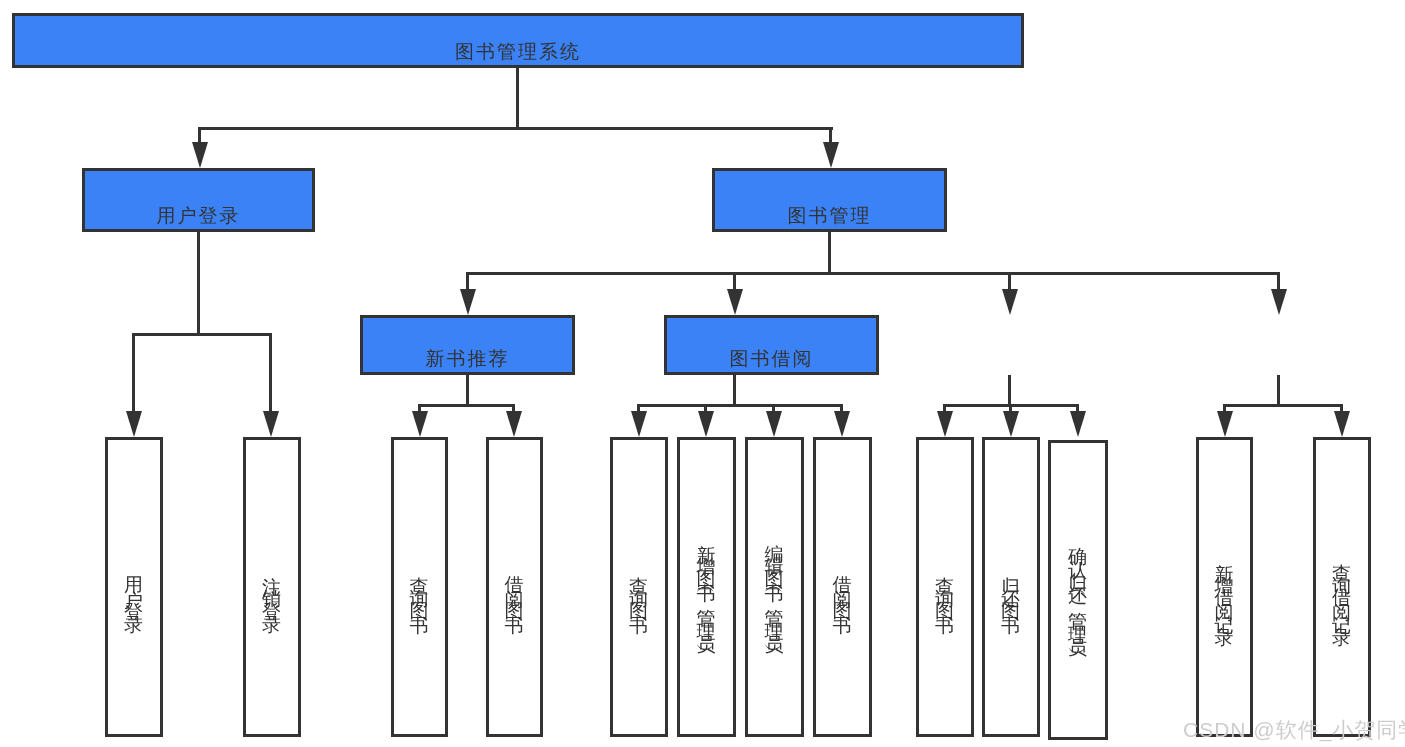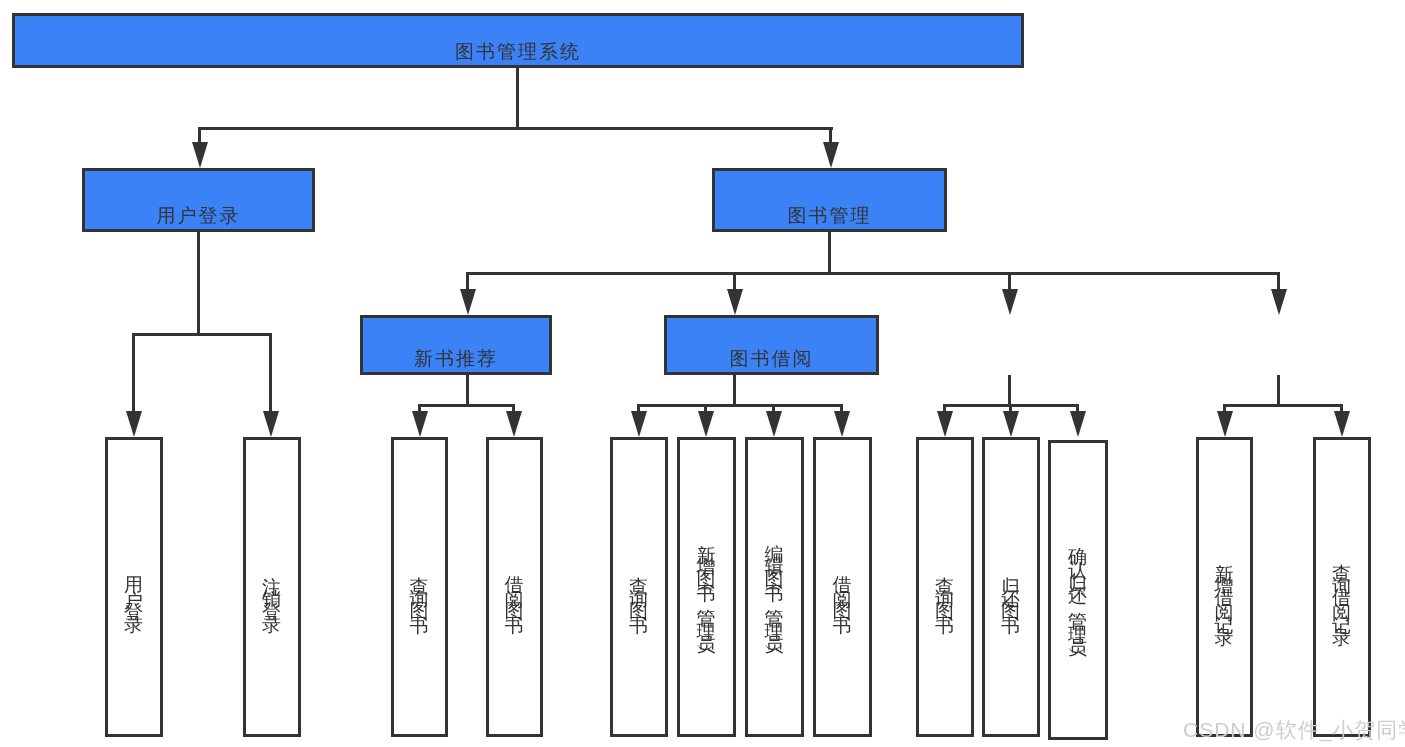--- a/index.html
+++ b/index.html
@@ -80,21 +80,21 @@
   <div class="hline" style="left:466px;top:272px;width:814px;"></div>
   <div class="vline" style="left:466px;top:272px;height:20px;"></div>
   <div class="arrow" style="left:460px;top:289px;"></div>
   <div class="vline" style="left:733px;top:272px;height:20px;"></div>
   <div class="arrow" style="left:727px;top:289px;"></div>
   <div class="vline" style="left:1008px;top:272px;height:20px;"></div>
   <div class="arrow" style="left:1002px;top:289px;"></div>
   <div class="vline" style="left:1277px;top:272px;height:20px;"></div>
   <div class="arrow" style="left:1271px;top:289px;"></div>
 
-  <div class="hbox" style="left:360px;top:315px;width:192px;height:60px;">
+  <div class="hbox" style="left:360px;top:315px;width:215px;height:60px;">
     <span>新书推荐</span>
   </div>
   <div class="hbox" style="left:664px;top:315px;width:215px;height:60px;">
     <span>图书借阅</span>
   </div>
 
   <div class="vline" style="left:466px;top:375px;height:32px;"></div>
   <div class="hline" style="left:418px;top:404px;width:97px;"></div>
   <div class="vline" style="left:418px;top:404px;height:12px;"></div>
   <div class="arrow" style="left:412px;top:411px;"></div>

